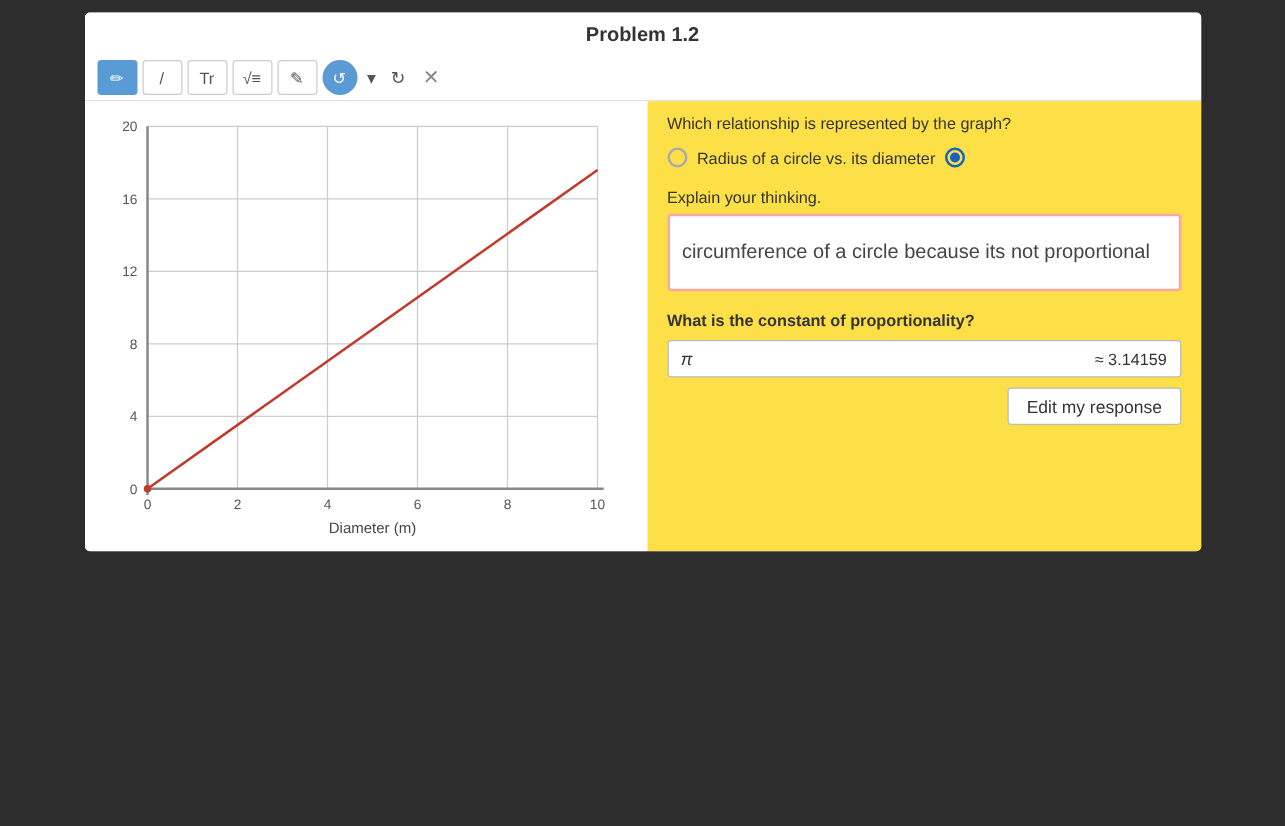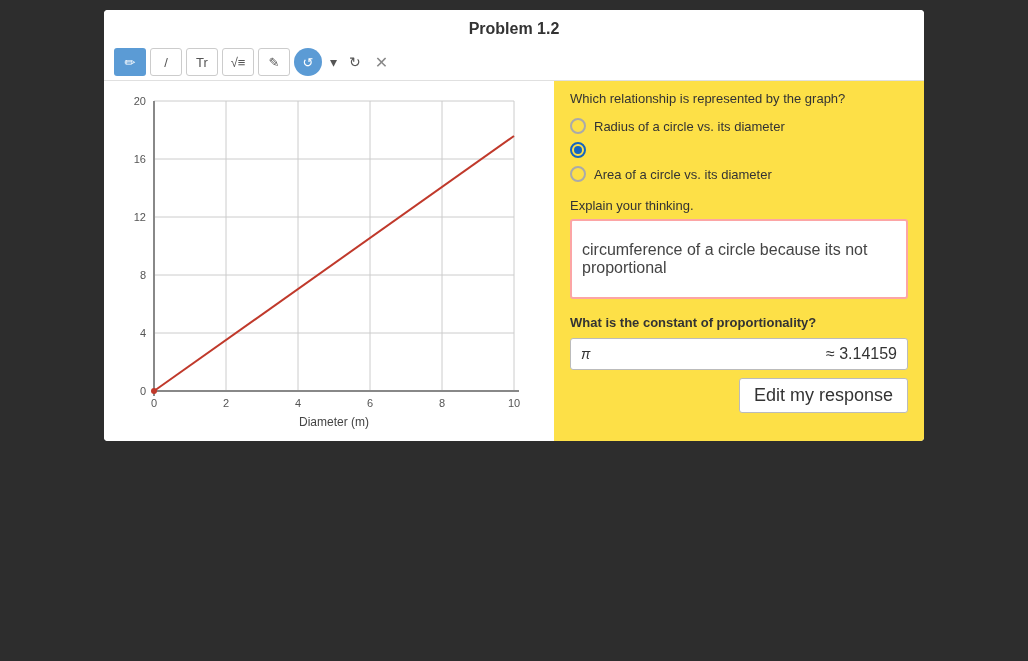--- a/index.html
+++ b/index.html
@@ -19,21 +19,21 @@
       width: 1028px;
       height: 661px;
       background: #2d2d2d;
       display: flex;
       align-items: flex-start;
       justify-content: center;
       padding-top: 10px;
     }
 
     .main-content {
-      width: 820px;
+      width: 893px;
       background: #ffffff;
       border-radius: 4px;
       padding: 0;
       overflow: hidden;
     }
 
     
     .problem-title {
       text-align: center;
       font-size: 16px;
@@ -132,21 +132,21 @@
     }
 
     .question-text {
       font-size: 13px;
       color: #333;
       margin-bottom: 12px;
     }
 
     .radio-group {
       display: flex;
-      flex-direction: column;
+      flex-direction: row;
       gap: 8px;
       margin-bottom: 16px;
     }
 
     .radio-item {
       display: flex;
       align-items: center;
       gap: 8px;
       font-size: 13px;
       color: #333;
@@ -213,33 +213,33 @@
       justify-content: space-between;
     }
 
     .pi-symbol {
       font-size: 14px;
       color: #333;
       font-style: italic;
     }
 
     .approx-value {
-      font-size: 16px;
+      font-size: 13px;
       color: #333;
     }
 
     .edit-btn {
       display: block;
       margin-left: auto;
       margin-top: 8px;
       background: #fff;
       border: 1px solid #bbb;
       border-radius: 3px;
       padding: 6px 14px;
-      font-size: 18px;
+      font-size: 14px;
       color: #333;
       cursor: pointer;
     }
   </style>
 </head>
 <body>
 
 <div class="screen">
   <div class="main-content">
 
@@ -313,24 +313,20 @@
             <div class="radio-outer"></div>
             <span>Radius of a circle vs. its diameter</span>
           </label>
 
           <label class="radio-item">
             <div class="radio-outer selected">
               <div class="radio-inner"></div>
             </div>
           </label>
 
-          <label class="radio-item">
-            <div class="radio-outer"></div>
-            <span>Area of a circle vs. its diameter</span>
-          </label>
         </div>
 
         <p class="explain-label">Explain your thinking.</p>
 
         <div class="answer-box">circumference of a circle because its not proportional</div>
 
         <p class="constant-label">What is the constant of proportionality?</p>
 
         <div class="constant-section">
           <div class="constant-row">

